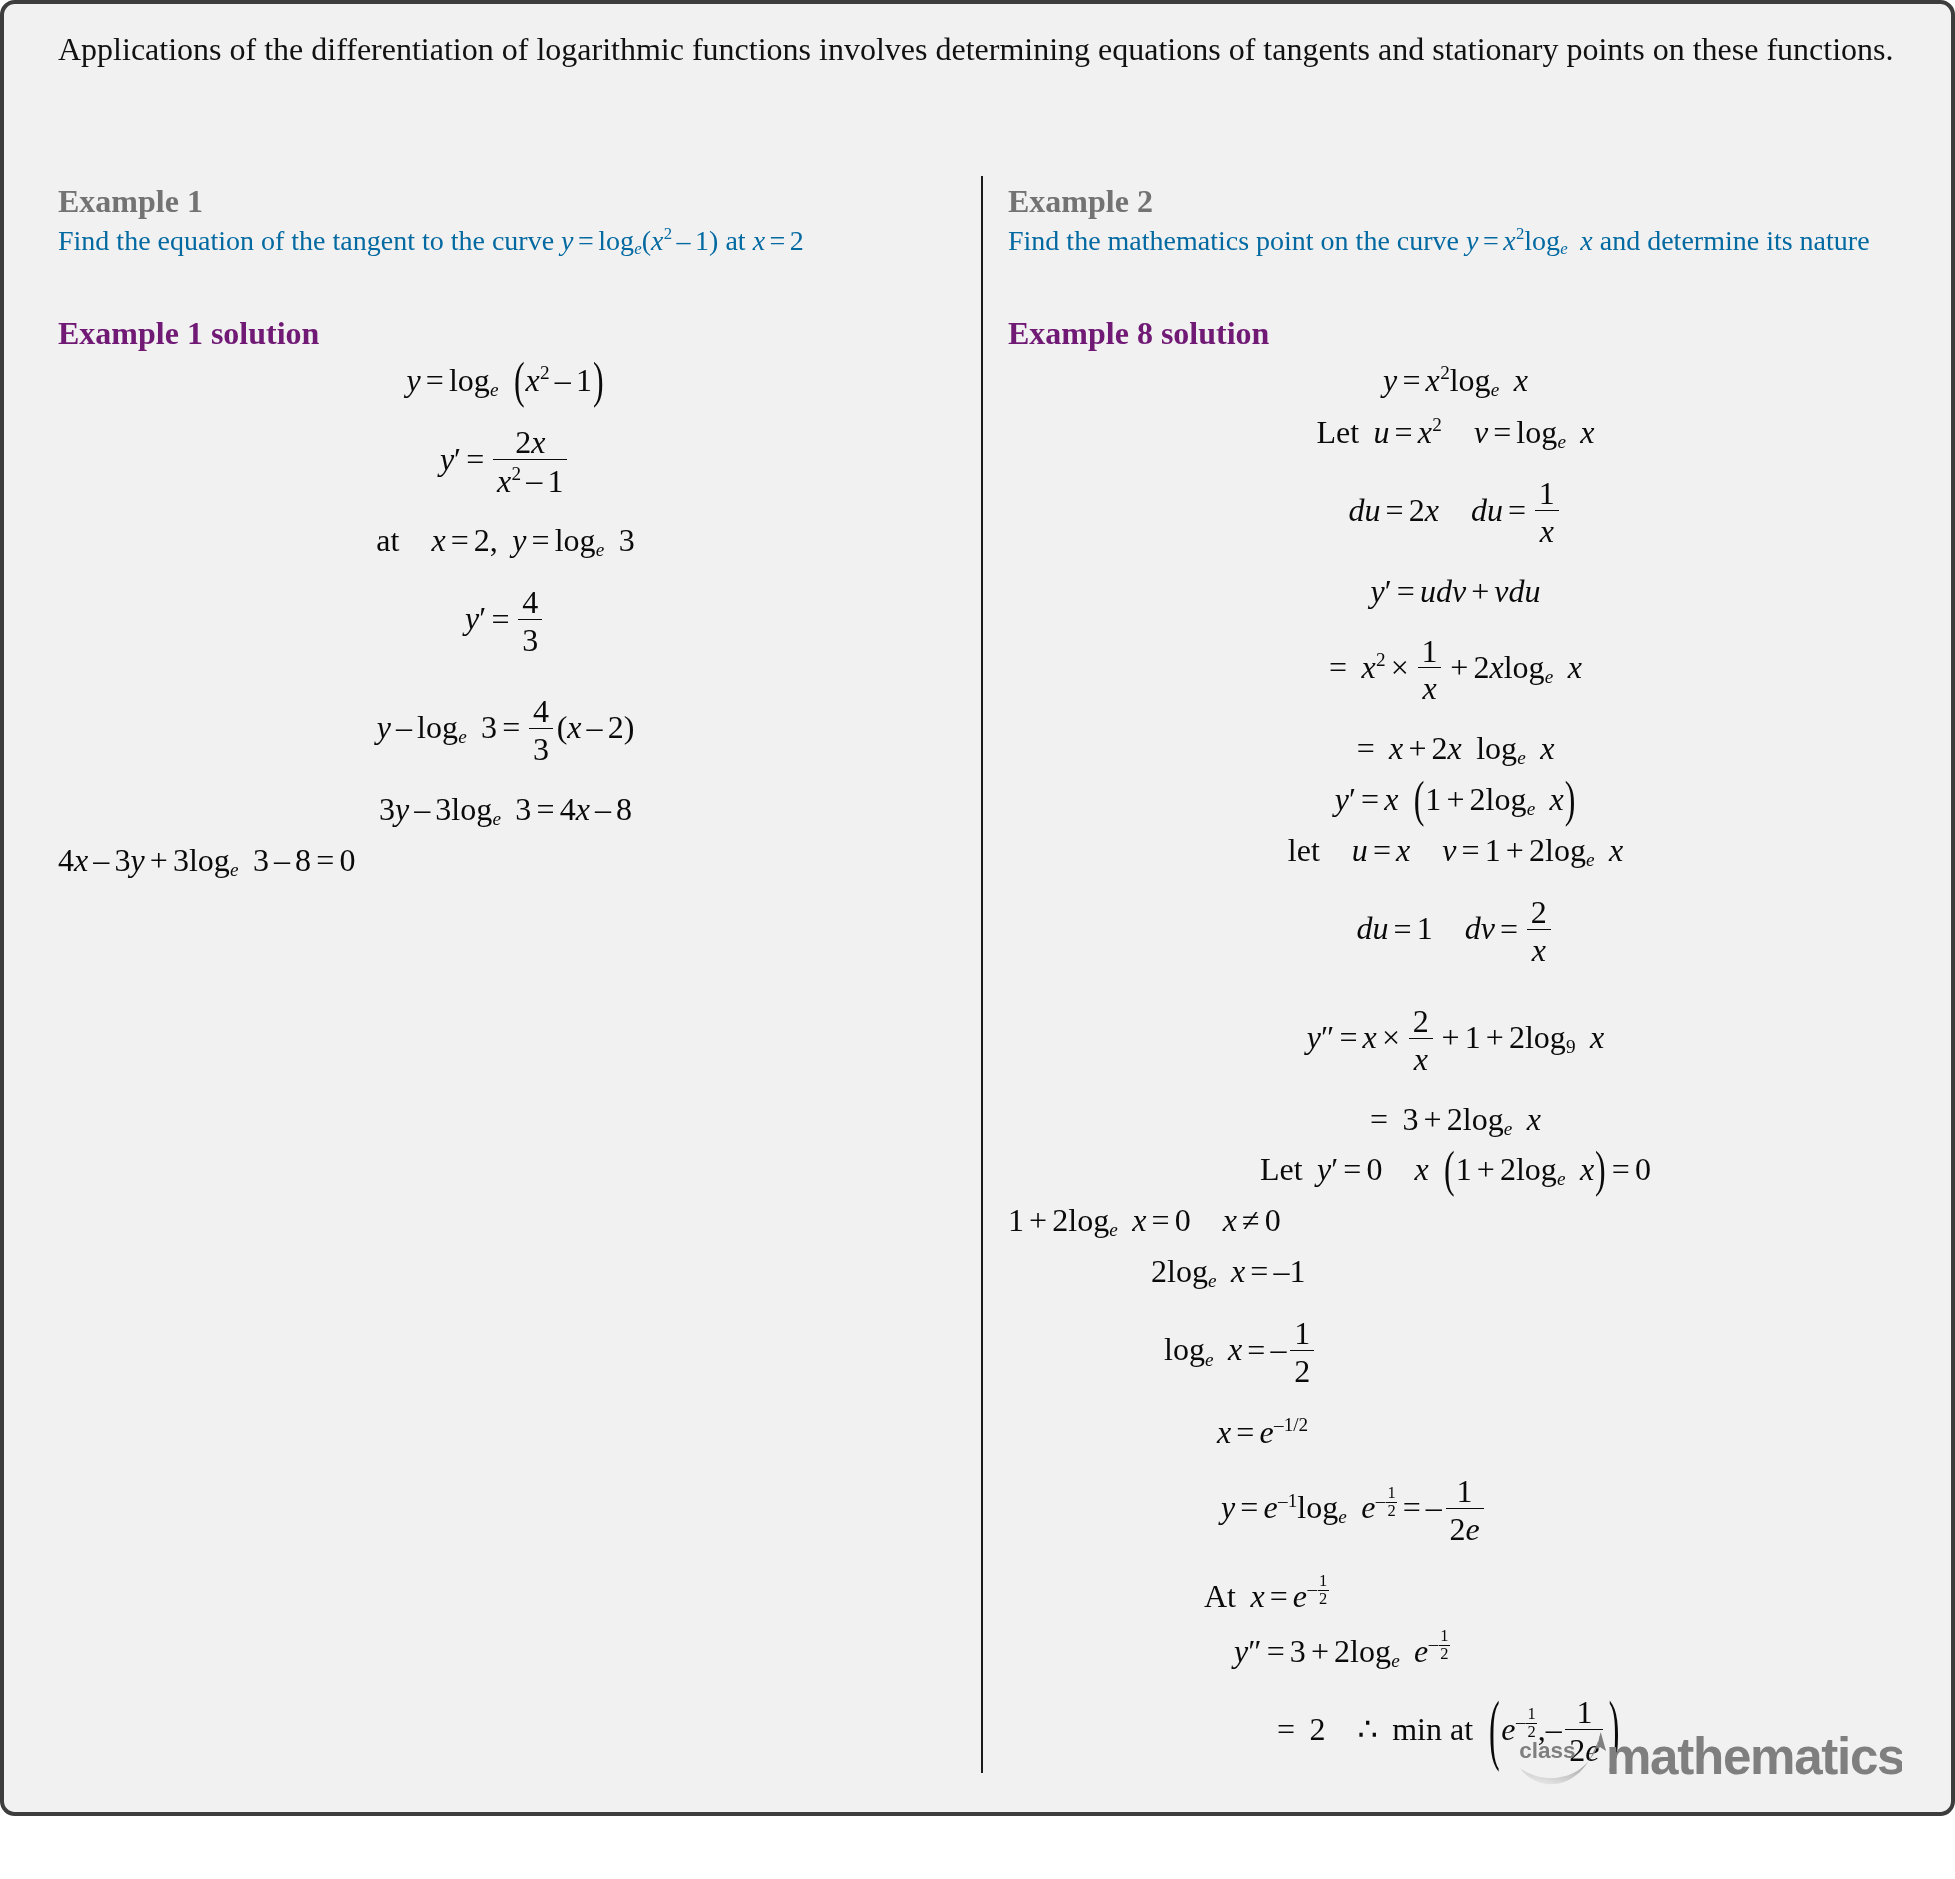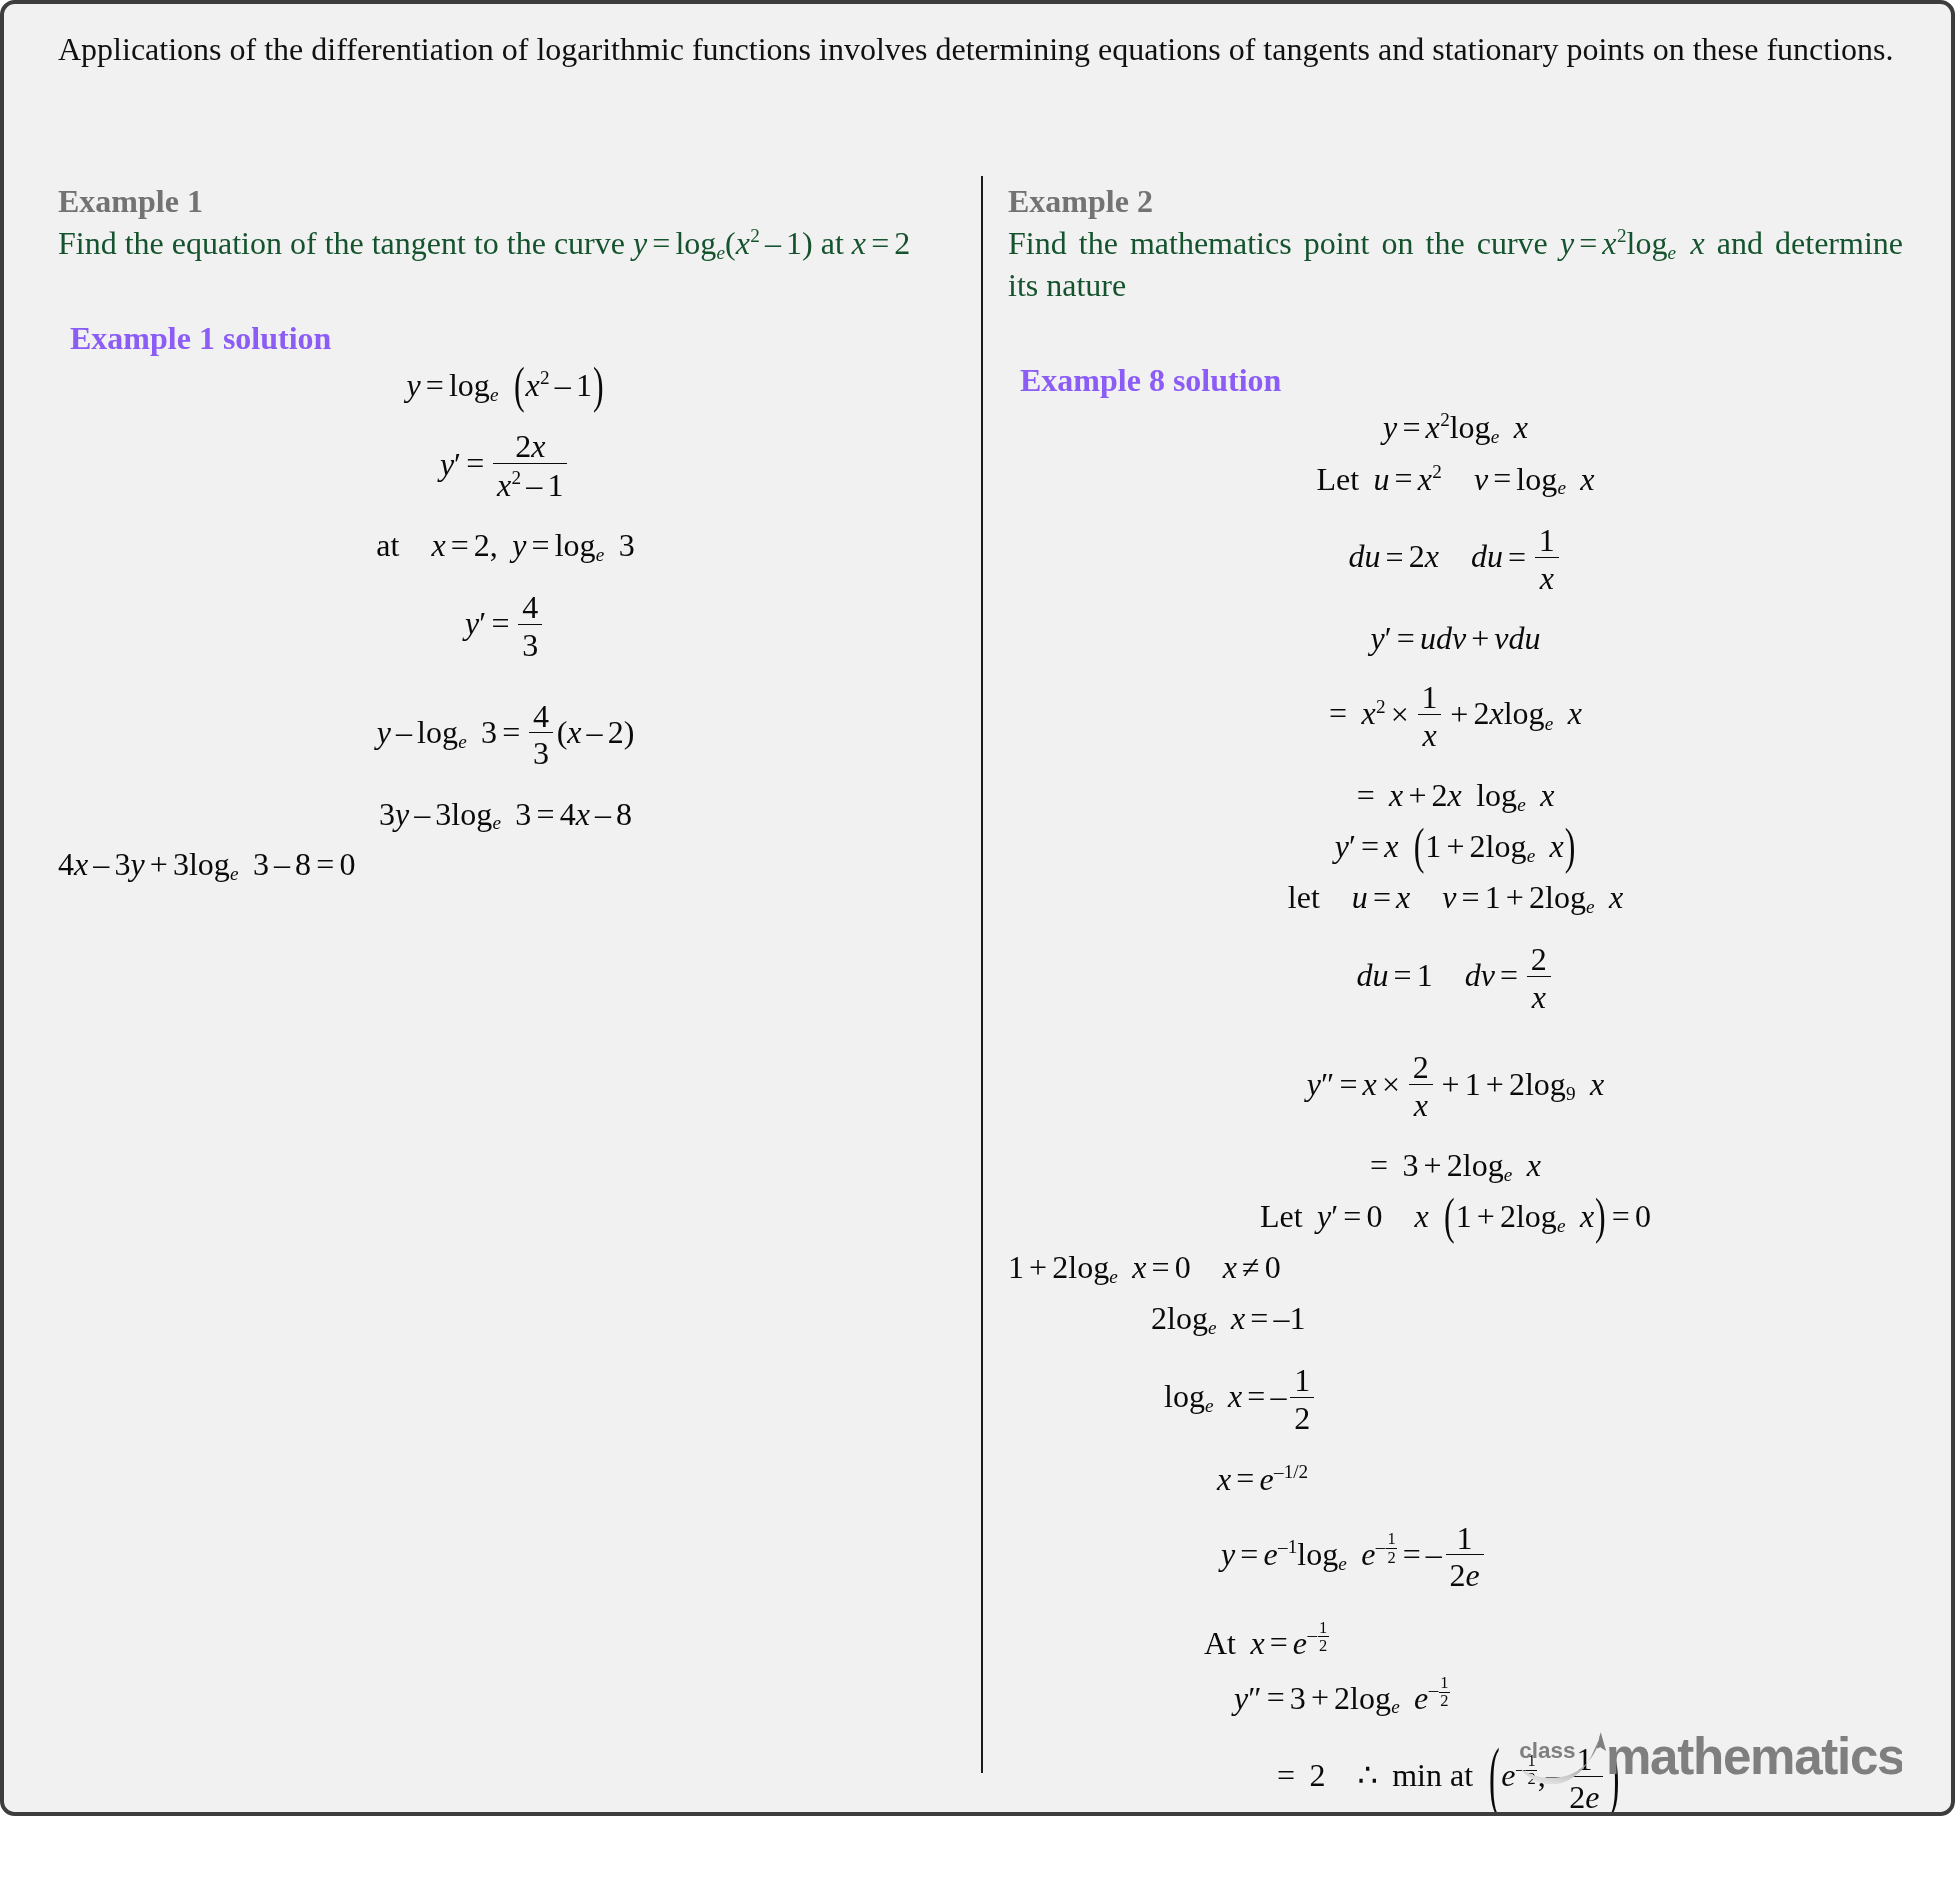--- a/index.html
+++ b/index.html
@@ -50,32 +50,32 @@
   .col-right { left: 1004px; }
 
   .ex-head {
     font-size: 32px;
     font-weight: bold;
     color: #737373;
     line-height: 1.22;
     margin: 0 0 1.7px 0;
   }
   .ex-q {
-    font-size: 32px;
+    font-size: 28px;
     line-height: 1.31;
-    color: #14532d;
+    color: #0369a1;
     text-align: justify;
     text-justify: inter-word;
     margin: 0;
   }
   .sol-head {
     font-size: 32px;
     font-weight: bold;
-    color: #8b5cf6;
-    margin: 54px 0 0 12px;
+    color: #701a75;
+    margin: 54px 0 0 0;
     line-height: 1.22;
   }
 
   
   .mathblock { margin-top: 2.6px; }
   .mline {
     font-size: 32px;
     color: #0a0a0a;
     line-height: 1.05;
     white-space: nowrap;

